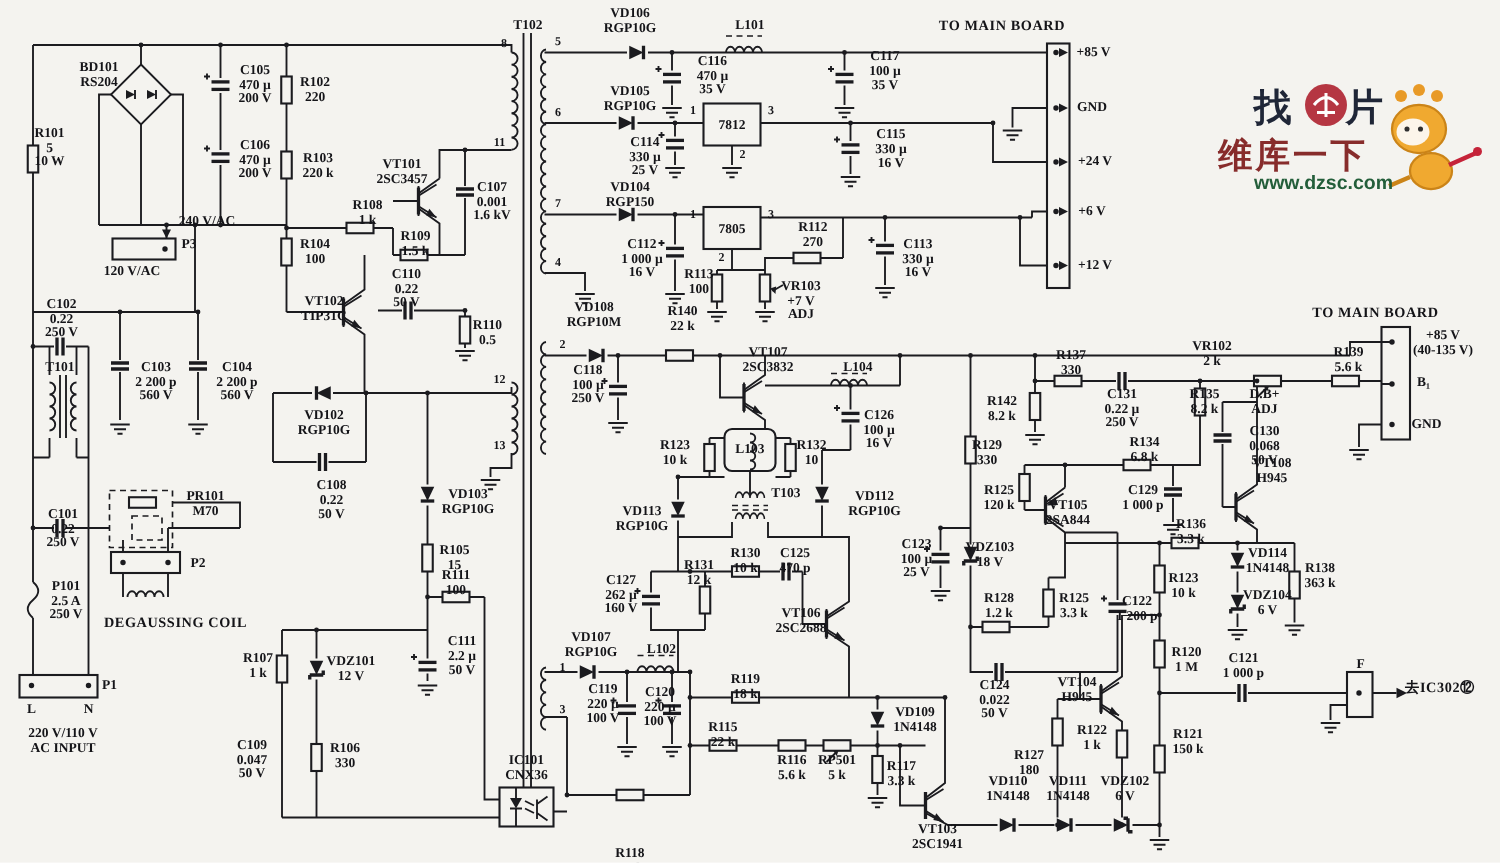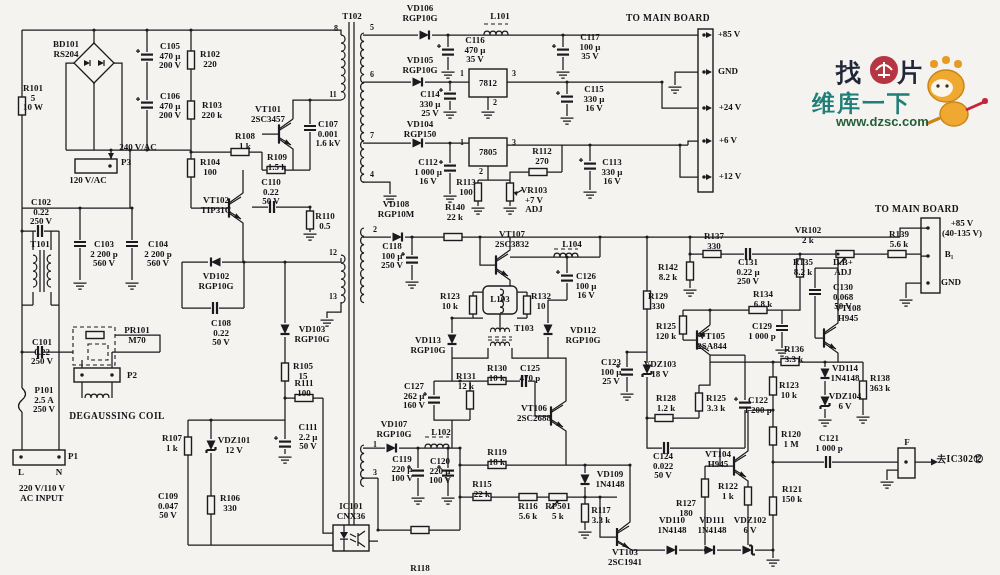--- a/index.html
+++ b/index.html
@@ -16,21 +16,21 @@
   #labels{position:absolute;left:0;top:0;width:1000px;height:575px;}
   .lbl{position:absolute;transform:translateX(-50%);text-align:center;white-space:pre;
        font:700 9px/9.6px "Liberation Serif",serif;color:#141418;}
   .pin{font-size:8px;line-height:8px;}
   .big{font-size:9.5px;letter-spacing:.4px;}
   .wm{position:absolute;left:798px;top:52px;width:195px;height:90px;opacity:.93;}
   .wm-badge{position:absolute;left:38px;top:8px;font:700 25px/25px "Liberation Serif",serif;color:#0f172a;}
   .wm-badge .b2{margin-left:36px;}
   .wm-seal{position:absolute;left:70px;top:2px;}
   .wm-name{position:absolute;left:14px;top:40px;font:700 23px/23px "Liberation Serif",serif;
-           color:#0f766e;letter-spacing:2px;}
+           color:#7f1d1d;letter-spacing:2px;}
   .wm-url{position:absolute;left:38px;top:63px;font:700 13px/13px "Liberation Sans",sans-serif;color:#14532d;}
   .wm-mascot{position:absolute;left:98px;top:0px;}
 </style>
 </head>
 <body>
 
 <div id="stage">
 
 <svg width="1000" height="575">
   <defs>

